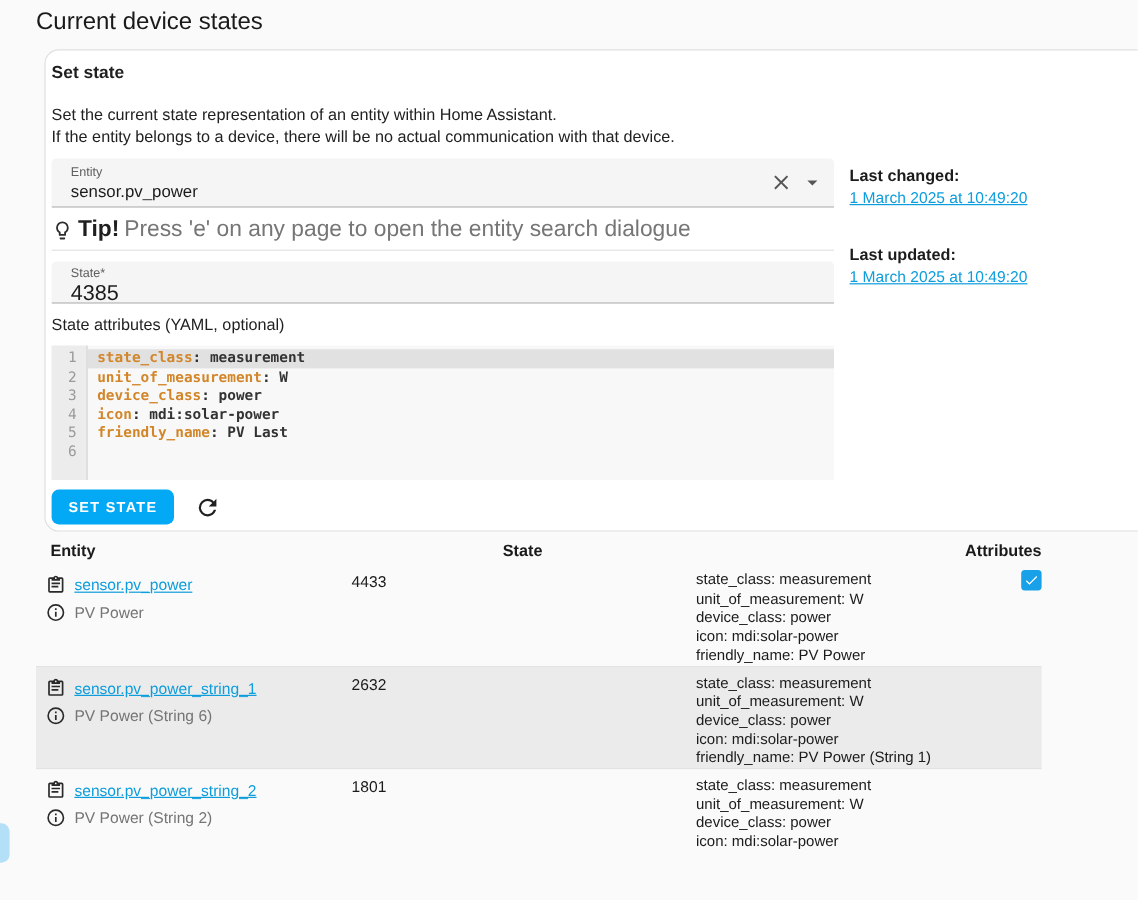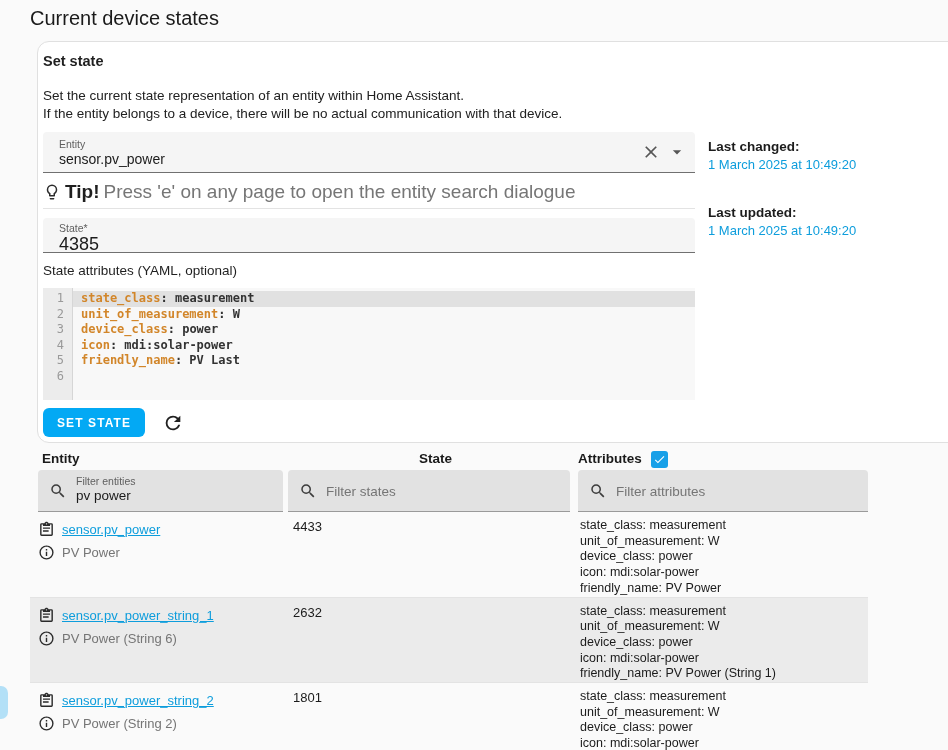--- a/index.html
+++ b/index.html
@@ -43,21 +43,21 @@
 
   .tip-row { position:absolute; left:5px; top:139px; display:flex; align-items:center; font-size:19px; color:#767676; }
   .tip-row .bulb { width:18px; height:18px; margin-right:4px; color:#2c2c2c; }
   .tip-row .bulb svg { width:100%; height:100%; fill:currentColor; }
   .tip-bold { font-weight:700; color:#1f1f1f; margin-right:4px; }
 
   .mid-divider { position:absolute; left:5px; top:166px; width:652px; height:1px; background:#e3e3e3; }
 
   .meta-col { position:absolute; left:670px; top:97px; font-size:13.5px; }
   .meta-label { font-weight:700; color:#1c1c1c; margin-bottom:3px; }
-  .meta-link { color:#0d9ddc; font-size:13px; cursor:pointer; display:inline-block; }
+  .meta-link { color:#0d9ddc; text-decoration:underline; font-size:13px; cursor:pointer; display:inline-block; }
   .meta-block + .meta-block { margin-top:33px; }
 
   .attr-label { position:absolute; left:5px; top:221px; font-size:13.5px; color:#1f1f1f; }
 
   .yaml-editor {
     position:absolute; left:5px; top:246px; width:652px; height:112px;
     display:flex; background:#f8f8f8; font-family:"DejaVu Sans Mono", monospace; font-size:12px;
     cursor:text;
   }
   .yaml-gutter { width:30px; background:#ececec; border-right:1px solid #d6d6d6; padding-top:3px; }
@@ -74,21 +74,21 @@
     font-size:12px; font-weight:700; letter-spacing:1.1px; cursor:pointer;
   }
   .refresh-btn { width:22px; height:22px; margin-left:17px; color:#212121; cursor:pointer; background:none; border:none; padding:0; }
   .refresh-btn svg { width:100%; height:100%; fill:currentColor; }
 
   
   .states-table { position:absolute; left:30px; top:451px; width:838px; }
   .thead { display:grid; grid-template-columns:258px 290px 290px; height:19px; font-size:13.5px; font-weight:700; color:#1a1a1a; }
   .th-entity { padding-left:12px; }
   .th-state { padding-left:5px;text-align:center; }
-  .th-attrs { display:flex; align-items:flex-start; gap:9px; }
+  .th-attrs { display:flex; align-items:flex-end; gap:9px;flex-direction:column; }
   .checkbox {
     width:17px; height:17px; border-radius:3px; background:#18a0e8; cursor:pointer;
     display:flex; align-items:center; justify-content:center;
   }
   .checkbox svg { width:13px; height:13px; fill:#ffffff; }
 
   .filter-row { display:grid; grid-template-columns:258px 290px 290px; height:42px; }
   .filter-box {
     position:relative; background:#e2e2e2; border-radius:4px 4px 0 0;
     border-bottom:1px solid #9a9a9a; height:42px;
@@ -214,47 +214,20 @@
     <div class="th-attrs">
       <span>Attributes</span>
       <span class="checkbox">
         <svg viewBox="0 0 24 24">
             <path d="M21,7L9,19L3.5,13.5L4.91,12.09L9,16.17L19.59,5.59L21,7Z"></path>
           </svg>
       </span>
     </div>
   </div>
 
-  <div class="filter-row">
-    <div class="filter-box fb-entity">
-      <span class="search-icon">
-        <svg viewBox="0 0 24 24">
-            <path d="M9.5,3A6.5,6.5 0 0,1 16,9.5C16,11.11 15.41,12.59 14.44,13.73L14.71,14H15.5L20.5,19L19,20.5L14,15.5V14.71L13.73,14.44C12.59,15.41 11.11,16 9.5,16A6.5,6.5 0 0,1 3,9.5A6.5,6.5 0 0,1 9.5,3M9.5,5C7,5 5,7 5,9.5C5,12 7,14 9.5,14C12,14 14,12 14,9.5C14,7 12,5 9.5,5Z"></path>
-          </svg>
-      </span>
-      <span class="filter-label">Filter entities</span>
-      <input class="filter-input" value="pv power" style="">
-    </div>
-    <div class="filter-box fb-state fb-plain">
-      <span class="search-icon">
-        <svg viewBox="0 0 24 24">
-            <path d="M9.5,3A6.5,6.5 0 0,1 16,9.5C16,11.11 15.41,12.59 14.44,13.73L14.71,14H15.5L20.5,19L19,20.5L14,15.5V14.71L13.73,14.44C12.59,15.41 11.11,16 9.5,16A6.5,6.5 0 0,1 3,9.5A6.5,6.5 0 0,1 9.5,3M9.5,5C7,5 5,7 5,9.5C5,12 7,14 9.5,14C12,14 14,12 14,9.5C14,7 12,5 9.5,5Z"></path>
-          </svg>
-      </span>
-      <input class="filter-input" placeholder="Filter states" style="">
-    </div>
-    <div class="filter-box fb-plain">
-      <span class="search-icon">
-        <svg viewBox="0 0 24 24">
-            <path d="M9.5,3A6.5,6.5 0 0,1 16,9.5C16,11.11 15.41,12.59 14.44,13.73L14.71,14H15.5L20.5,19L19,20.5L14,15.5V14.71L13.73,14.44C12.59,15.41 11.11,16 9.5,16A6.5,6.5 0 0,1 3,9.5A6.5,6.5 0 0,1 9.5,3M9.5,5C7,5 5,7 5,9.5C5,12 7,14 9.5,14C12,14 14,12 14,9.5C14,7 12,5 9.5,5Z"></path>
-          </svg>
-      </span>
-      <input class="filter-input" placeholder="Filter attributes" style="">
-    </div>
-  </div>
 
   <div class="trow">
     <div class="cell-entity">
       <div class="ent-line">
         <span class="row-icon">
           <svg viewBox="0 0 24 24">
               <path d="M19,3H14.82C14.4,1.84 13.3,1 12,1C10.7,1 9.6,1.84 9.18,3H5A2,2 0 0,0 3,5V19A2,2 0 0,0 5,21H19A2,2 0 0,0 21,19V5A2,2 0 0,0 19,3M12,3A1,1 0 0,1 13,4A1,1 0 0,1 12,5A1,1 0 0,1 11,4A1,1 0 0,1 12,3M7,7H17V5H19V19H5V5H7V7M17,11H7V9H17V11M15,15H7V13H15V15Z"></path>
             </svg>
         </span>
         <a class="entity-link">sensor.pv_power</a>

